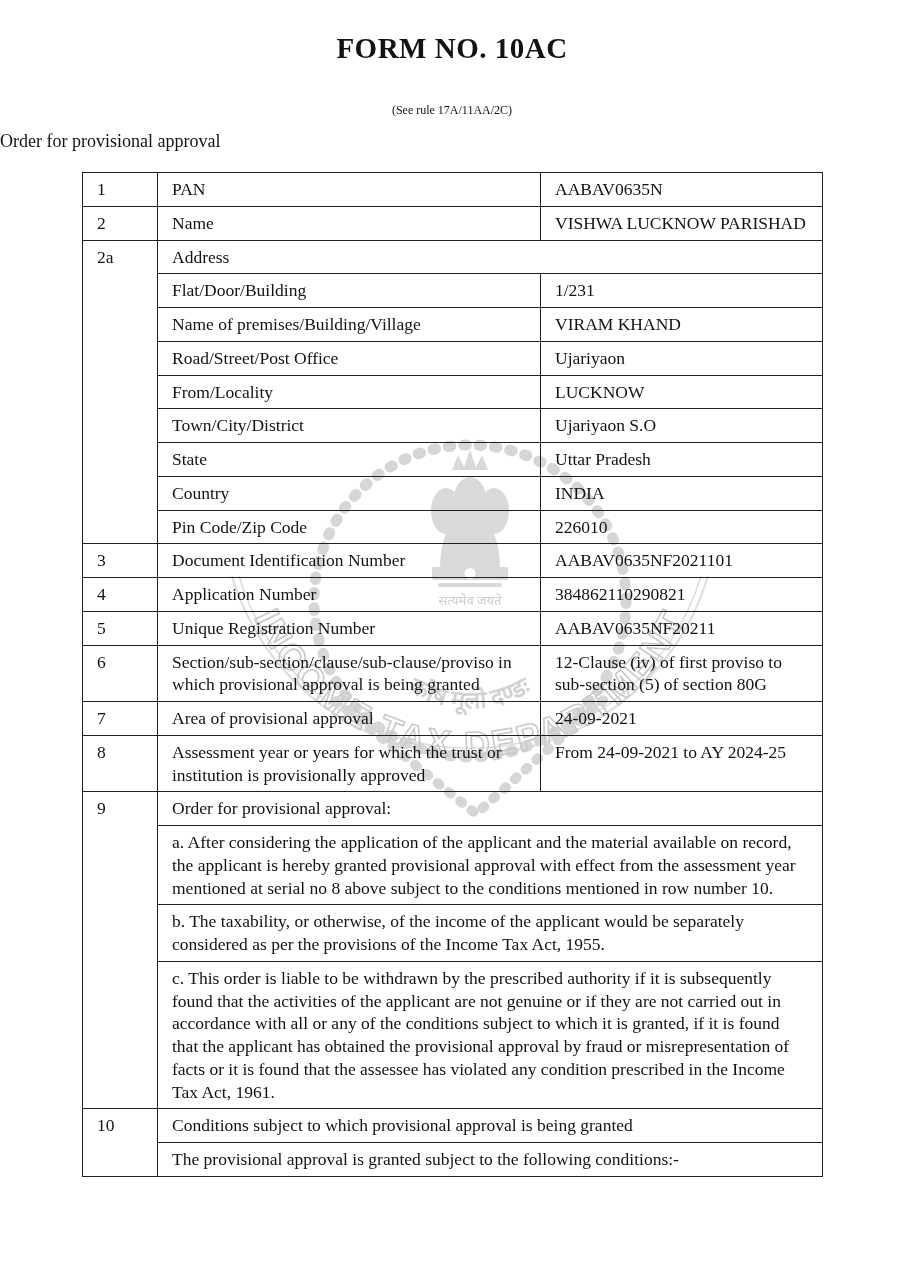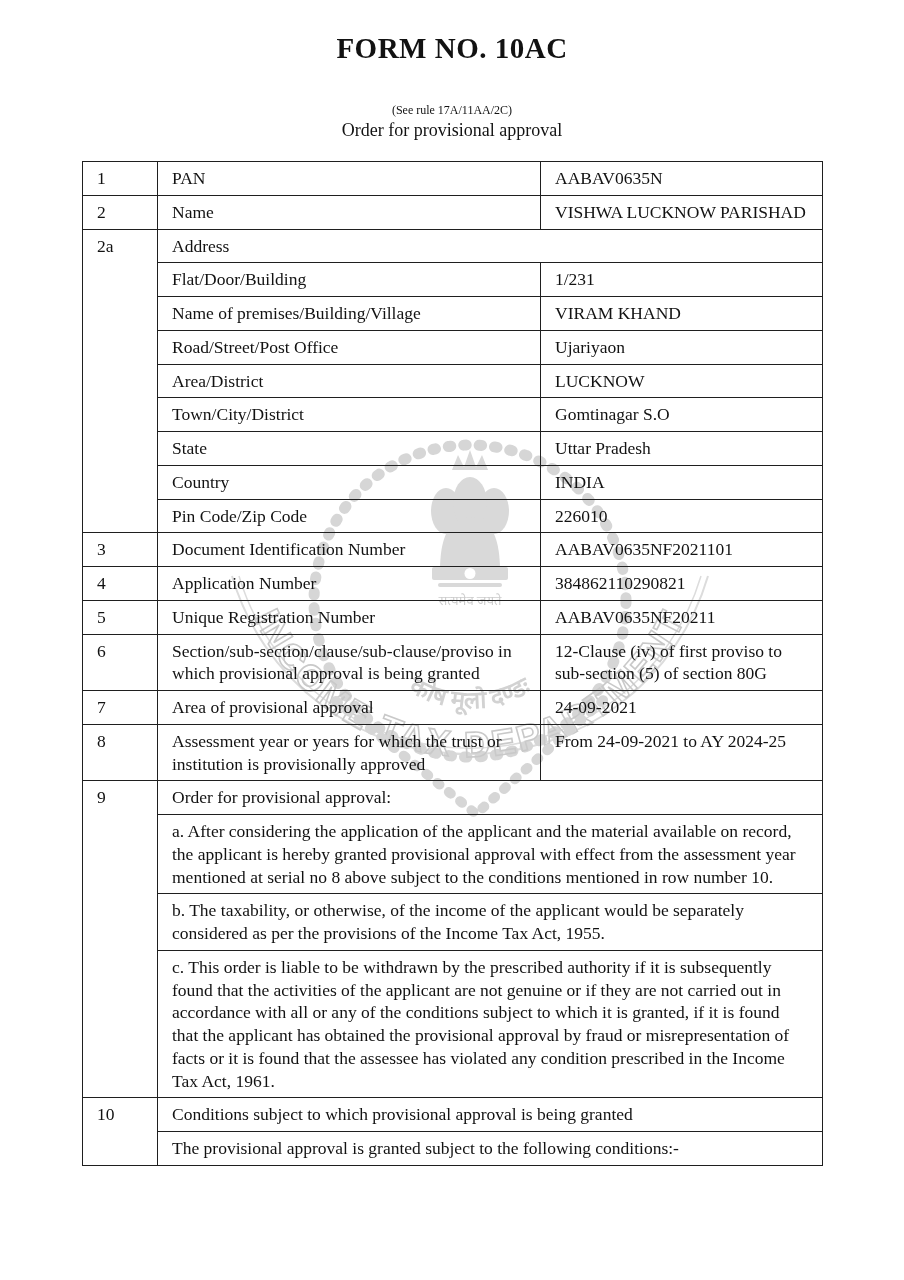--- a/index.html
+++ b/index.html
@@ -6,21 +6,21 @@
   body{width:904px;height:1280px;font-family:"Liberation Serif",serif;color:#121212;}
   .page{position:relative;width:904px;height:1280px;overflow:hidden;background:#ffffff;}
 
   
   .watermark{position:absolute;left:208px;top:416px;width:524px;height:424px;z-index:0;pointer-events:none;}
 
   
   .content{position:relative;z-index:1;}
   .form-title{margin:0;padding-top:32px;text-align:center;font-size:29px;font-weight:bold;letter-spacing:.5px;}
   .rule-line{margin-top:38px;text-align:center;font-size:12px;}
-  .order-line{margin-top:2px;text-align:center;font-size:18px;}
+  .order-line{margin-top:13px;text-align:left;font-size:18px;}
 
   table.form-table{border-collapse:collapse;table-layout:fixed;width:740px;margin:20px 0 0 82px;background:transparent;}
   table.form-table td{border:1.6px solid #1f1f1f;padding:5px 12px 5px 14px;font-size:17.5px;line-height:1.3;vertical-align:top;background:transparent;word-wrap:break-word;}
   td.num{padding-left:12px;}
   td.para{padding-top:6px;padding-bottom:7px;font-family:Liberation Serif, serif;}
   col.c1{width:75px;} col.c2{width:383px;} col.c3{width:282px;}
 </style>
 </head>
 <body>
 
@@ -92,26 +92,26 @@
         </tr>
         <tr>
           <td>Name of premises/Building/Village</td>
           <td>VIRAM KHAND</td>
         </tr>
         <tr>
           <td>Road/Street/Post Office</td>
           <td>Ujariyaon</td>
         </tr>
         <tr>
-          <td>Area/District</td>
+          <td>From/Locality</td>
           <td>LUCKNOW</td>
         </tr>
         <tr>
           <td>Town/City/District</td>
-          <td>Gomtinagar S.O</td>
+          <td>Ujariyaon S.O</td>
         </tr>
         <tr>
           <td>State</td>
           <td>Uttar Pradesh</td>
         </tr>
         <tr>
           <td>Country</td>
           <td>INDIA</td>
         </tr>
         <tr>

